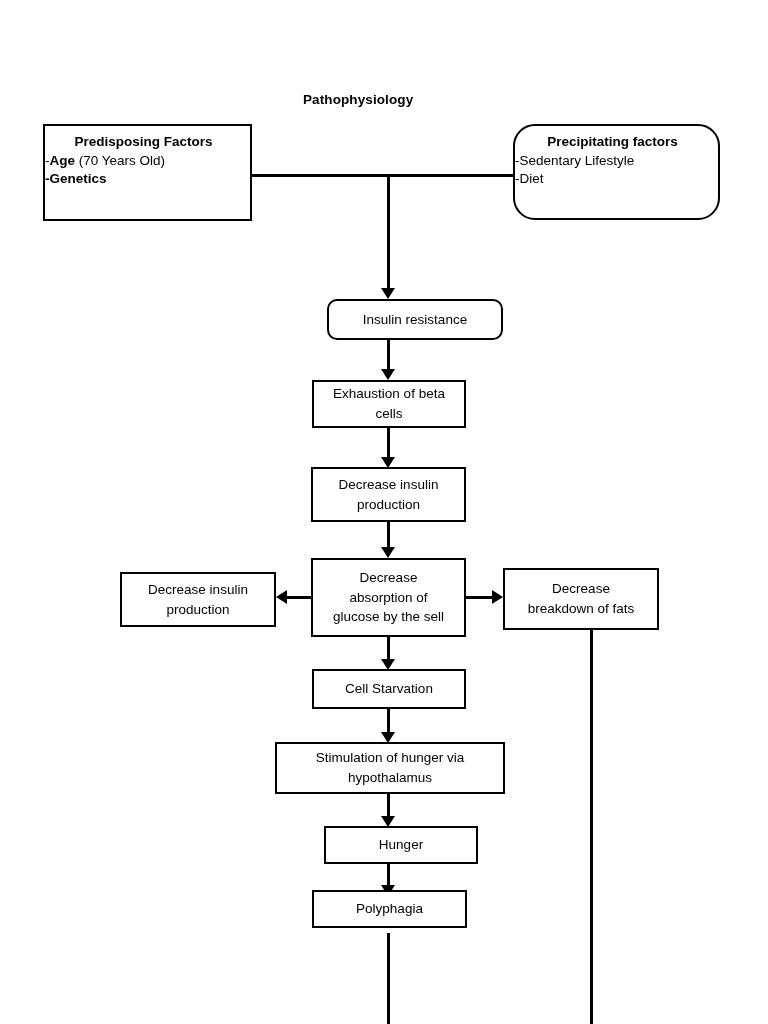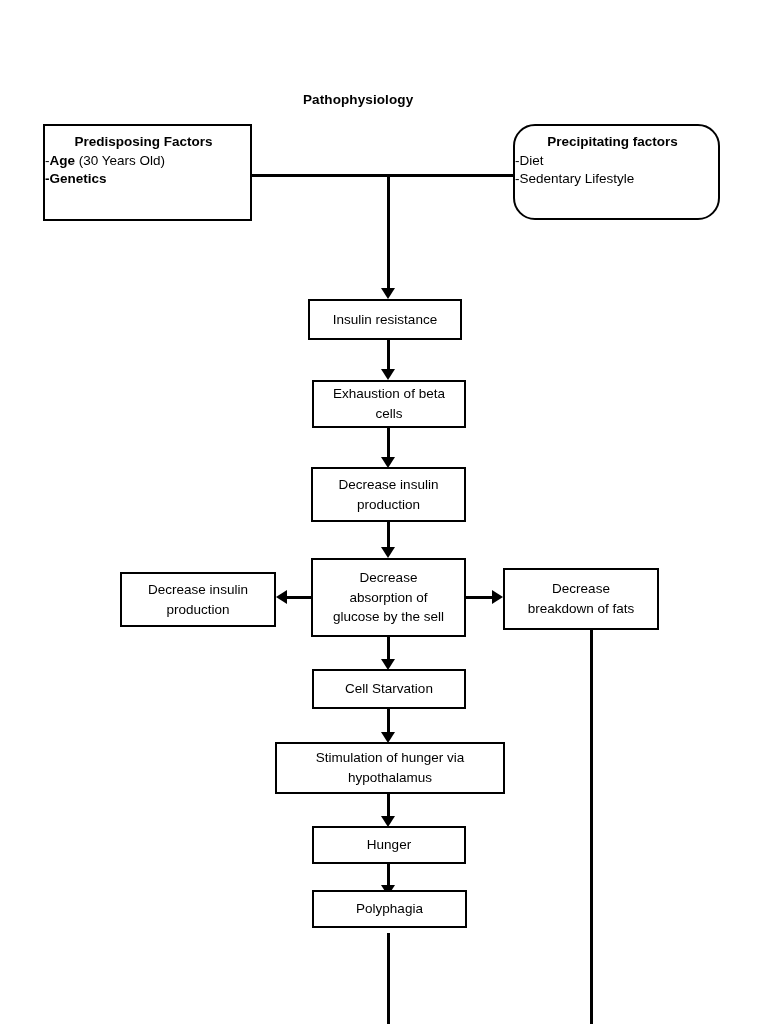--- a/index.html
+++ b/index.html
@@ -114,36 +114,36 @@
 </style>
 </head>
 <body>
 
 <div id="canvas">
 
   <div class="chart-title" style="left:303px; top:92px;">Pathophysiology</div>
 
   <div class="node factor" style="left:43px; top:124px; width:209px; height:97px;">
     <span class="heading">Predisposing Factors</span>
-    <span class="item">-<b>Age</b><span> (30 Years Old)</span></span>
+    <span class="item">-<b>Age</b><span> (70 Years Old)</span></span>
     <span class="item"><b>-Genetics</b></span>
   </div>
 
   <div class="node factor" style="left:513px; top:124px; width:207px; height:96px;border-radius:22px;">
     <span class="heading">Precipitating factors</span>
+    <span class="item">-Sedentary Lifestyle</span>
     <span class="item">-Diet</span>
-    <span class="item">-Sedentary Lifestyle</span>
   </div>
 
   <div class="hline" style="left:252px; top:174px; width:262px;"></div>
 
   <div class="vline" style="left:387px; top:174px; height:114px;"></div>
   <div class="arrow-down" style="left:381px; top:288px;"></div>
 
-  <div class="node" style="left:308px; top:299px; width:154px; height:41px;">
+  <div class="node" style="left:327px; top:299px; width:176px; height:41px;border-radius:10px;">
     <span class="label">Insulin resistance</span>
   </div>
   <div class="vline" style="left:387px; top:340px; height:29px;"></div>
   <div class="arrow-down" style="left:381px; top:369px;"></div>
 
   <div class="node" style="left:312px; top:380px; width:154px; height:48px;">
     <span class="label">Exhaustion of beta
 cells</span>
   </div>
   <div class="vline" style="left:387px; top:428px; height:29px;"></div>
@@ -187,21 +187,21 @@
   <div class="vline" style="left:387px; top:709px; height:23px;"></div>
   <div class="arrow-down" style="left:381px; top:732px;"></div>
 
   <div class="node" style="left:275px; top:742px; width:230px; height:52px;">
     <span class="label">Stimulation of hunger via
 hypothalamus</span>
   </div>
   <div class="vline" style="left:387px; top:794px; height:22px;"></div>
   <div class="arrow-down" style="left:381px; top:816px;"></div>
 
-  <div class="node" style="left:312px; top:826px; width:154px; height:38px;">
+  <div class="node" style="left:324px; top:826px; width:154px; height:38px;">
     <span class="label">Hunger</span>
   </div>
   <div class="vline" style="left:387px; top:864px; height:21px;"></div>
   <div class="arrow-down" style="left:381px; top:885px;"></div>
 
   <div class="node" style="left:312px; top:890px; width:155px; height:38px;">
     <span class="label">Polyphagia</span>
   </div>
 
   <div class="vline" style="left:387px; top:933px; height:91px;"></div>

